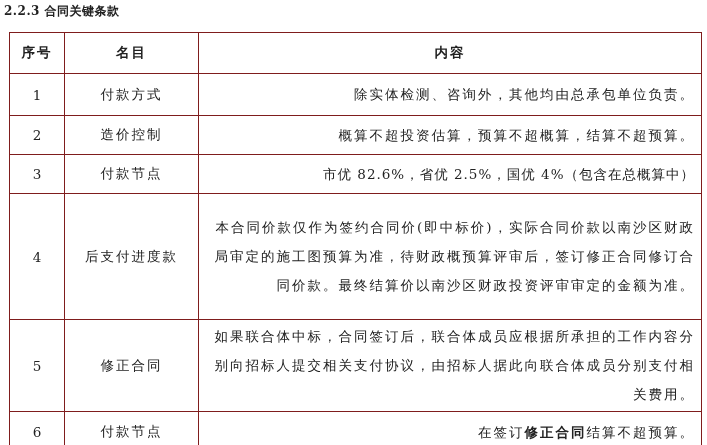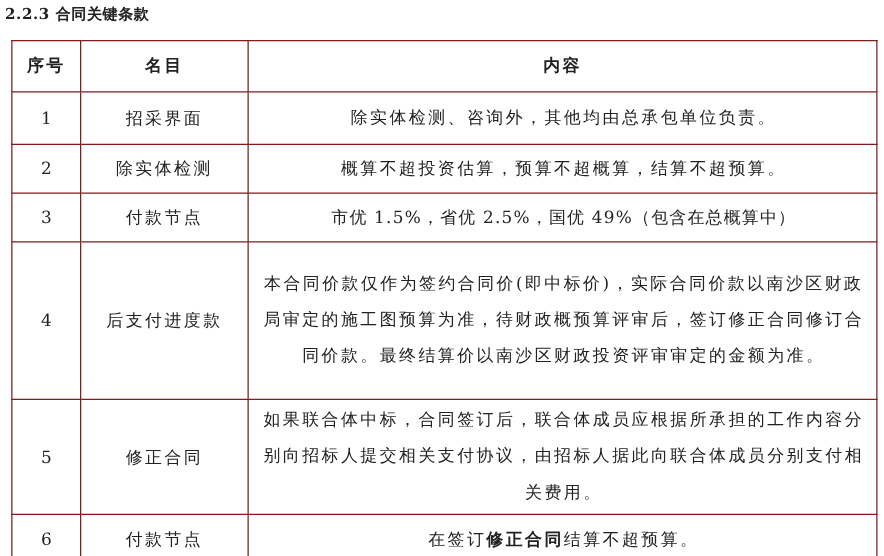--- a/index.html
+++ b/index.html
@@ -4,21 +4,21 @@
 <style>
   html, body { margin:0; padding:0; background:#ffffff; }
   body { width:707px; height:445px; position:relative; overflow:hidden;
          font-family:"DejaVu Serif", "Liberation Serif", serif; color:#222; }
   .title { position:absolute; left:4px; top:3px; font-size:12px; font-weight:bold; letter-spacing:0.5px; }
   table { position:absolute; left:9px; top:32px; border-collapse:collapse; width:693px; table-layout:fixed; }
   td, th { border:1px solid #7f1d1d; font-size:13.5px; font-weight:normal; letter-spacing:2px; }
   th { height:38px; font-weight:bold; text-align:center; }
   td.c1, td.c2 { text-align:center; vertical-align:middle; }
   td.c1 { letter-spacing:0; }
-  td.c3 { text-align:center; padding:0 6px 0 8px; line-height:29px; }
+  td.c3 { text-align:right; padding:0 6px 0 8px; line-height:29px; }
   tr.r1 td { height:39px; } tr.r2 td { height:36px; } tr.r3 td { height:36px; }
   tr.r4 td { height:123px; } tr.r5 td { height:89px; } tr.r6 td { height:38px; }
   .hl { font-weight:bold; }
 </style>
 </head>
 <body>
 
 <div class="title">2.2.3 合同关键条款</div>
 
 <table>
@@ -28,32 +28,32 @@
       <col>
     </colgroup>
   <tbody>
       <tr>
     <th>序号</th>
     <th>名目</th>
     <th>内容</th>
   </tr>
   <tr class="r1">
     <td class="c1">1</td>
-    <td class="c2">招采界面</td>
+    <td class="c2">付款方式</td>
     <td class="c3">除实体检测、咨询外，其他均由总承包单位负责。</td>
   </tr>
   <tr class="r2">
     <td class="c1">2</td>
-    <td class="c2">除实体检测</td>
+    <td class="c2">造价控制</td>
     <td class="c3">概算不超投资估算，预算不超概算，结算不超预算。</td>
   </tr>
   <tr class="r3">
     <td class="c1">3</td>
     <td class="c2">付款节点</td>
-    <td class="c3" style="letter-spacing:1px">市优 1.5%，省优 2.5%，国优 49%（包含在总概算中）</td>
+    <td class="c3" style="letter-spacing:1px">市优 82.6%，省优 2.5%，国优 4%（包含在总概算中）</td>
   </tr>
   <tr class="r4">
     <td class="c1">4</td>
     <td class="c2">后支付进度款</td>
     <td class="c3">本合同价款仅作为签约合同价(即中标价)，实际合同价款以南沙区财政局审定的施工图预算为准，待财政概预算评审后，签订修正合同修订合同价款。最终结算价以南沙区财政投资评审审定的金额为准。</td>
   </tr>
   <tr class="r5">
     <td class="c1">5</td>
     <td class="c2">修正合同</td>
     <td class="c3">如果联合体中标，合同签订后，联合体成员应根据所承担的工作内容分别向招标人提交相关支付协议，由招标人据此向联合体成员分别支付相关费用。</td>

